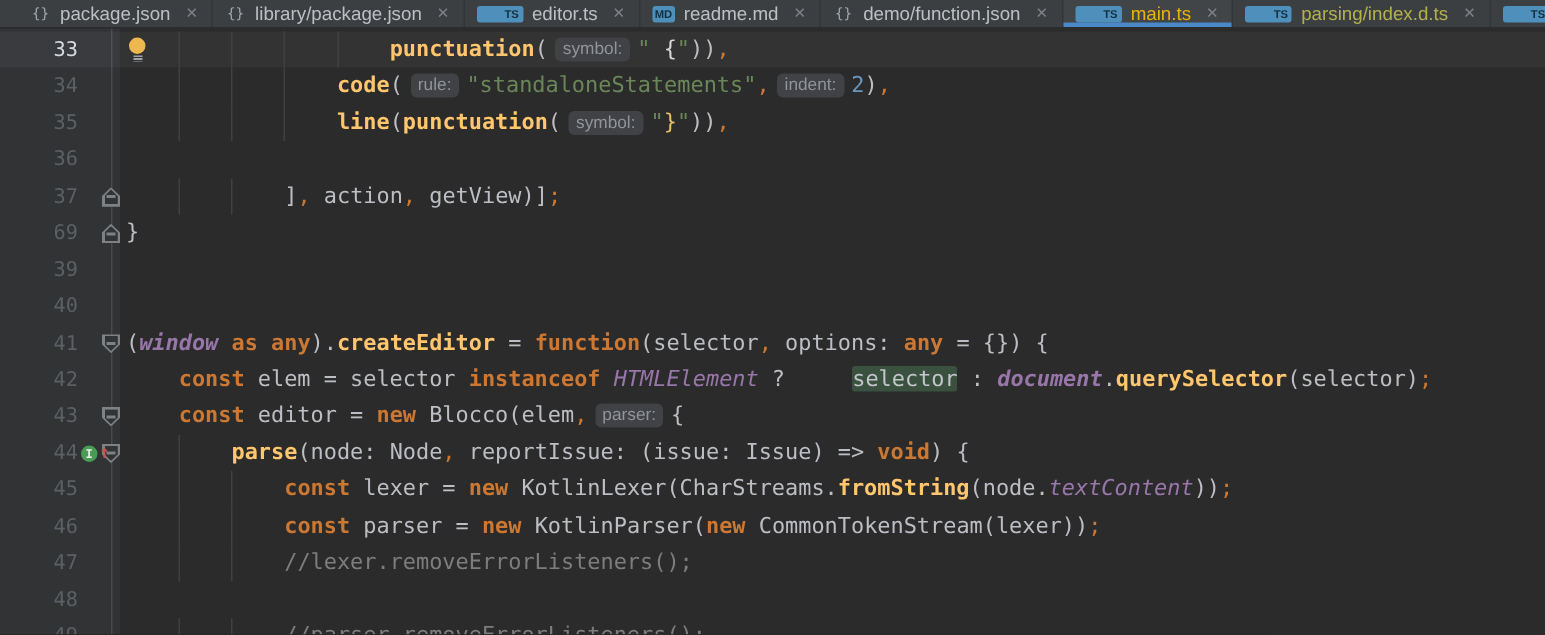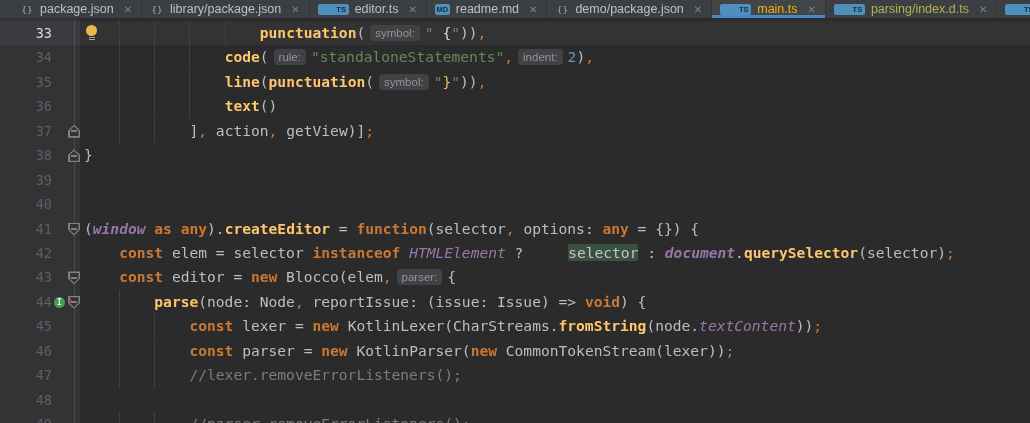--- a/index.html
+++ b/index.html
@@ -87,21 +87,21 @@
         <span class="lbl">editor.ts</span>
         <span class="close">✕</span>
       </div>
       <div class="tab ">
         <span class="badge md">MD</span>
         <span class="lbl">readme.md</span>
         <span class="close">✕</span>
       </div>
       <div class="tab ">
         <span class="jsonicon">{}</span>
-        <span class="lbl">demo/package.json</span>
+        <span class="lbl">demo/function.json</span>
         <span class="close">✕</span>
       </div>
       <div class="tab active">
         <span class="badge ts">TS</span>
         <span class="lbl">main.ts</span>
         <span class="close">✕</span>
       </div>
       <div class="tab modified">
         <span class="badge ts">TS</span>
         <span class="lbl">parsing/index.d.ts</span>
@@ -112,23 +112,23 @@
         <span class="lbl">tree/index.d.ts</span>
       </div>
     </div>
   <div id="editor">
     <div id="gutterbg"></div>
     <div id="foldline"></div>
     <div id="rows">
         <div class="row caret"><span class="lnum">33</span><span class="bulb"><span class="g"></span><span class="base"></span></span><span class="codeln"><span class="ind">    </span><span class="ind g">    </span><span class="ind g">    </span><span class="ind g">    </span><span class="ind g">    </span><span class="s-fn">punctuation</span><span class="s-d">(</span><span class="hint">symbol:</span><span class="s-str">" </span><span class="s-lit">{</span><span class="s-str">"</span><span class="s-d">))</span><span class="s-pc">,</span></span></div>
         <div class="row"><span class="lnum">34</span><span class="codeln"><span class="ind">    </span><span class="ind g">    </span><span class="ind g">    </span><span class="ind g">    </span><span class="s-fn">code</span><span class="s-d">(</span><span class="hint">rule:</span><span class="s-str">"standaloneStatements"</span><span class="s-pc">,</span><span class="hint">indent:</span><span class="s-num">2</span><span class="s-d">)</span><span class="s-pc">,</span></span></div>
         <div class="row"><span class="lnum">35</span><span class="codeln"><span class="ind">    </span><span class="ind g">    </span><span class="ind g">    </span><span class="ind g">    </span><span class="s-fn">line</span><span class="s-d">(</span><span class="s-fn">punctuation</span><span class="s-d">(</span><span class="hint">symbol:</span><span class="s-str">"</span><span class="s-ylw">}</span><span class="s-str">"</span><span class="s-d">))</span><span class="s-pc">,</span></span></div>
-        <div class="row"><span class="lnum">36</span><span class="codeln"><span class="ind">    </span><span class="ind g">    </span><span class="ind g">    </span><span class="ind g">    </span><span class="s-fn">text</span><span class="s-d">()</span></span></div>
+        <div class="row"><span class="lnum">36</span></div>
         <div class="row"><span class="lnum">37</span><span class="fm up"><span class="o"></span><span class="n"></span><span class="b"></span></span><span class="codeln"><span class="ind">    </span><span class="ind g">    </span><span class="ind g">    </span><span class="s-d">]</span><span class="s-pc">,</span><span class="s-d"> action</span><span class="s-pc">,</span><span class="s-d"> getView)]</span><span class="s-pc">;</span></span></div>
-        <div class="row"><span class="lnum">38</span><span class="fm up"><span class="o"></span><span class="n"></span><span class="b"></span></span><span class="codeln"><span class="s-d">}</span></span></div>
+        <div class="row"><span class="lnum">69</span><span class="fm up"><span class="o"></span><span class="n"></span><span class="b"></span></span><span class="codeln"><span class="s-d">}</span></span></div>
         <div class="row"><span class="lnum">39</span><span class="codeln"></span></div>
         <div class="row"><span class="lnum">40</span><span class="codeln"></span></div>
         <div class="row"><span class="lnum">41</span><span class="fm down"><span class="o"></span><span class="n"></span><span class="b"></span></span><span class="codeln"><span class="s-d">(</span><span class="s-pur">window</span><span class="s-d"> </span><span class="s-kw">as</span><span class="s-d"> </span><span class="s-kw">any</span><span class="s-d">).</span><span class="s-fn">createEditor</span><span class="s-d"> = </span><span class="s-kw">function</span><span class="s-d">(selector</span><span class="s-pc">,</span><span class="s-d"> options: </span><span class="s-kw">any</span><span class="s-d"> = {}) {</span></span></div>
         <div class="row"><span class="lnum">42</span><span class="codeln"><span class="ind">    </span><span class="s-kw">const</span><span class="s-d"> elem = selector </span><span class="s-kw">instanceof</span><span class="s-d"> </span><span class="s-puri">HTMLElement</span><span class="s-d"> ? </span><span class="s-hl">selector</span><span class="s-d"> : </span><span class="s-pur">document</span><span class="s-d">.</span><span class="s-fn">querySelector</span><span class="s-d">(selector)</span><span class="s-pc">;</span></span></div>
         <div class="row"><span class="lnum">43</span><span class="fm down"><span class="o"></span><span class="n"></span><span class="b"></span></span><span class="codeln"><span class="ind">    </span><span class="s-kw">const</span><span class="s-d"> editor = </span><span class="s-kw">new</span><span class="s-d"> Blocco(elem</span><span class="s-pc">,</span><span class="hint">parser:</span><span class="s-d">{</span></span></div>
         <div class="row"><span class="lnum">44</span><span class="fm down"><span class="o"></span><span class="n"></span><span class="b"></span></span><span class="ovr"><span class="c">I</span><span class="a">↑</span></span><span class="codeln"><span class="ind">    </span><span class="ind g">    </span><span class="s-fn">parse</span><span class="s-d">(node: Node</span><span class="s-pc">,</span><span class="s-d"> reportIssue: (issue: Issue) =&gt; </span><span class="s-kw">void</span><span class="s-d">) {</span></span></div>
         <div class="row"><span class="lnum">45</span><span class="codeln"><span class="ind">    </span><span class="ind g">    </span><span class="ind g">    </span><span class="s-kw">const</span><span class="s-d"> lexer = </span><span class="s-kw">new</span><span class="s-d"> KotlinLexer(CharStreams.</span><span class="s-fn">fromString</span><span class="s-d">(node.</span><span class="s-puri">textContent</span><span class="s-d">))</span><span class="s-pc">;</span></span></div>
         <div class="row"><span class="lnum">46</span><span class="codeln"><span class="ind">    </span><span class="ind g">    </span><span class="ind g">    </span><span class="s-kw">const</span><span class="s-d"> parser = </span><span class="s-kw">new</span><span class="s-d"> KotlinParser(</span><span class="s-kw">new</span><span class="s-d"> CommonTokenStream(lexer))</span><span class="s-pc">;</span></span></div>
         <div class="row"><span class="lnum">47</span><span class="codeln"><span class="ind">    </span><span class="ind g">    </span><span class="ind g">    </span><span class="s-cmt">//lexer.removeErrorListeners();</span></span></div>
         <div class="row"><span class="lnum">48</span></div>

